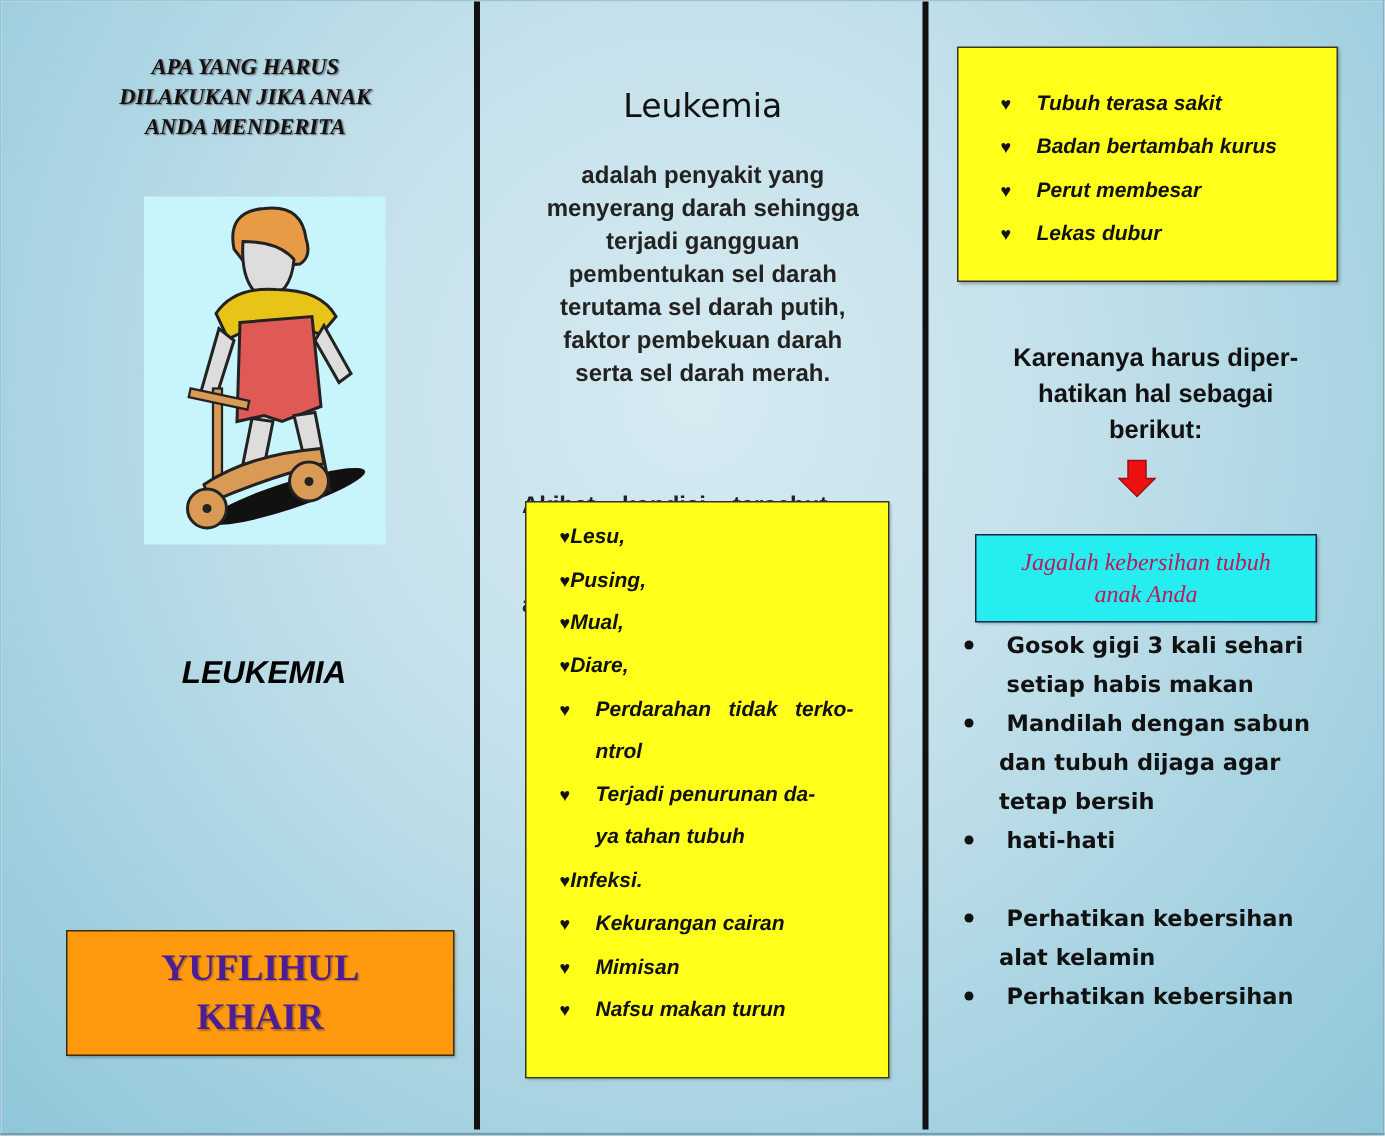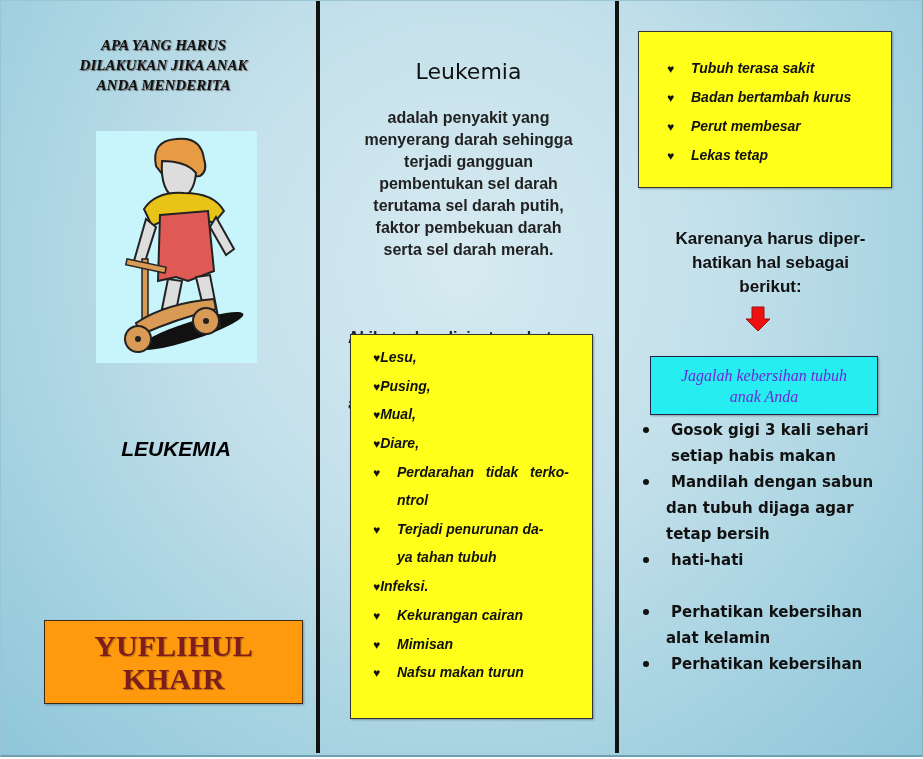--- a/index.html
+++ b/index.html
@@ -9,34 +9,34 @@
     background: radial-gradient(ellipse at 50% 35%, #d6eaf1 0%, #c3e0ea 40%, #9fcfdf 80%, #8fc6d9 100%);
     border-bottom:2px solid #6f9fb0; border-right:1px solid #7fb0c0; border-top:1px solid #9cc5d3; border-left:1px solid #9cc5d3;
   }
   .panel { position:absolute; top:0; height:754px; }
   .divider { position:absolute; top:0; width:4px; height:752px; background:#111; }
   .abs { position:absolute; }
 
   .title-serif { font-family:"Liberation Serif", serif; font-weight:bold; font-style:italic; font-size:15px; color:#111; text-align:center; line-height:20px; text-shadow:1px 1px 1px #666; }
   .leuk-big { font-family:"Liberation Sans", sans-serif; font-weight:bold; font-style:italic; font-size:21px; color:#000; text-align:center; }
   .orange-box { background:#ff9a0f; border:1px solid #3a2a10; box-shadow:1px 1px 2px rgba(0,0,0,0.3); display:flex; flex-direction:column; justify-content:center; align-items:center; }
-  .orange-box span { font-family:"Liberation Serif", serif; font-weight:bold; font-size:30px; line-height:33px; color:#7f1d1d; text-shadow:1px 1px 1px rgba(0,0,0,0.3); }
+  .orange-box span { font-family:"Liberation Serif", serif; font-weight:bold; font-size:25px; line-height:33px; color:#4c1d95; text-shadow:1px 1px 1px rgba(0,0,0,0.3); }
 
   .mid-title { font-family:"DejaVu Sans", sans-serif; font-size:22px; color:#111; text-align:center; }
   .mid-para { font-family:"Liberation Sans", sans-serif; font-weight:bold; font-size:16px; color:#222; text-align:center; line-height:22px; }
   .mid-para2 { font-family:"Liberation Sans", sans-serif; font-weight:bold; font-size:16px; color:#222; line-height:22px; text-align:justify; text-align-last:left; }
 
   .yellow-box { background:#ffff1a; border:1px solid #333; box-shadow:1px 1px 2px rgba(0,0,0,0.3); }
   .sym-item { position:absolute; font-family:"Liberation Sans", sans-serif; font-weight:bold; font-style:italic; font-size:14px; color:#111; white-space:nowrap; }
   .heart { font-style:normal; font-size:12px; display:inline-block; }
 
   .kar { font-family:"Liberation Sans", sans-serif; font-weight:bold; font-size:17px; color:#111; text-align:center; line-height:24px; }
   .arrow { position:absolute; }
   .cyan-box { background:#26eef0; border:1px solid #224; box-shadow:1px 1px 2px rgba(0,0,0,0.3); display:flex; flex-direction:column; align-items:center; justify-content:center; }
-  .cyan-box span { font-family:"Liberation Serif", serif; font-style:italic; font-size:16px; color:#6d28d9; line-height:21px; text-align:center; }
+  .cyan-box span { font-family:"Liberation Serif", serif; font-style:italic; font-size:16px; color:#be185d; line-height:21px; text-align:center; }
 
   .tip { position:absolute; font-family:"DejaVu Sans", sans-serif; font-weight:bold; font-size:15px; color:#111; line-height:26px; }
   .bullet-dot { position:absolute; width:6px; height:6px; border-radius:50%; background:#111; }
 </style>
 </head>
 <body>
 
 <div class="page">
 
   <div class="panel" style="left:0;width:316px;padding-left:36px;">
@@ -121,21 +121,21 @@
     </div>
   </div>
 
   <div class="divider" style="left:614px;"></div>
 
   <div class="panel" style="left:618px;width:303px;">
     <div class="abs yellow-box" style="left:19px;top:30px;width:252px;height:155px;">
       <div class="sym-item" style="left:28px;top:28px;"><span class="heart" style="width:24px;">♥</span><span>Tubuh terasa sakit</span></div>
       <div class="sym-item" style="left:28px;top:57px;"><span class="heart" style="width:24px;">♥</span><span>Badan bertambah kurus</span></div>
       <div class="sym-item" style="left:28px;top:86px;"><span class="heart" style="width:24px;">♥</span><span>Perut membesar</span></div>
-      <div class="sym-item" style="left:28px;top:115px;"><span class="heart" style="width:24px;">♥</span><span>Lekas tetap</span></div>
+      <div class="sym-item" style="left:28px;top:115px;"><span class="heart" style="width:24px;">♥</span><span>Lekas dubur</span></div>
     </div>
 
     <div class="abs kar" style="left:14px;top:226px;width:275px;">
       <div>Karenanya harus diper-</div>
       <div>hatikan hal sebagai</div>
       <div>berikut:</div>
     </div>
 
     <svg class="arrow" style="left:126px;top:305px;" width="26" height="26" viewBox="0 0 26 26">
       <path d="M7 1 H19 V13 H25 L13 25 L1 13 H7 Z" fill="#ee1111" stroke="#991111" stroke-width="1"></path>

